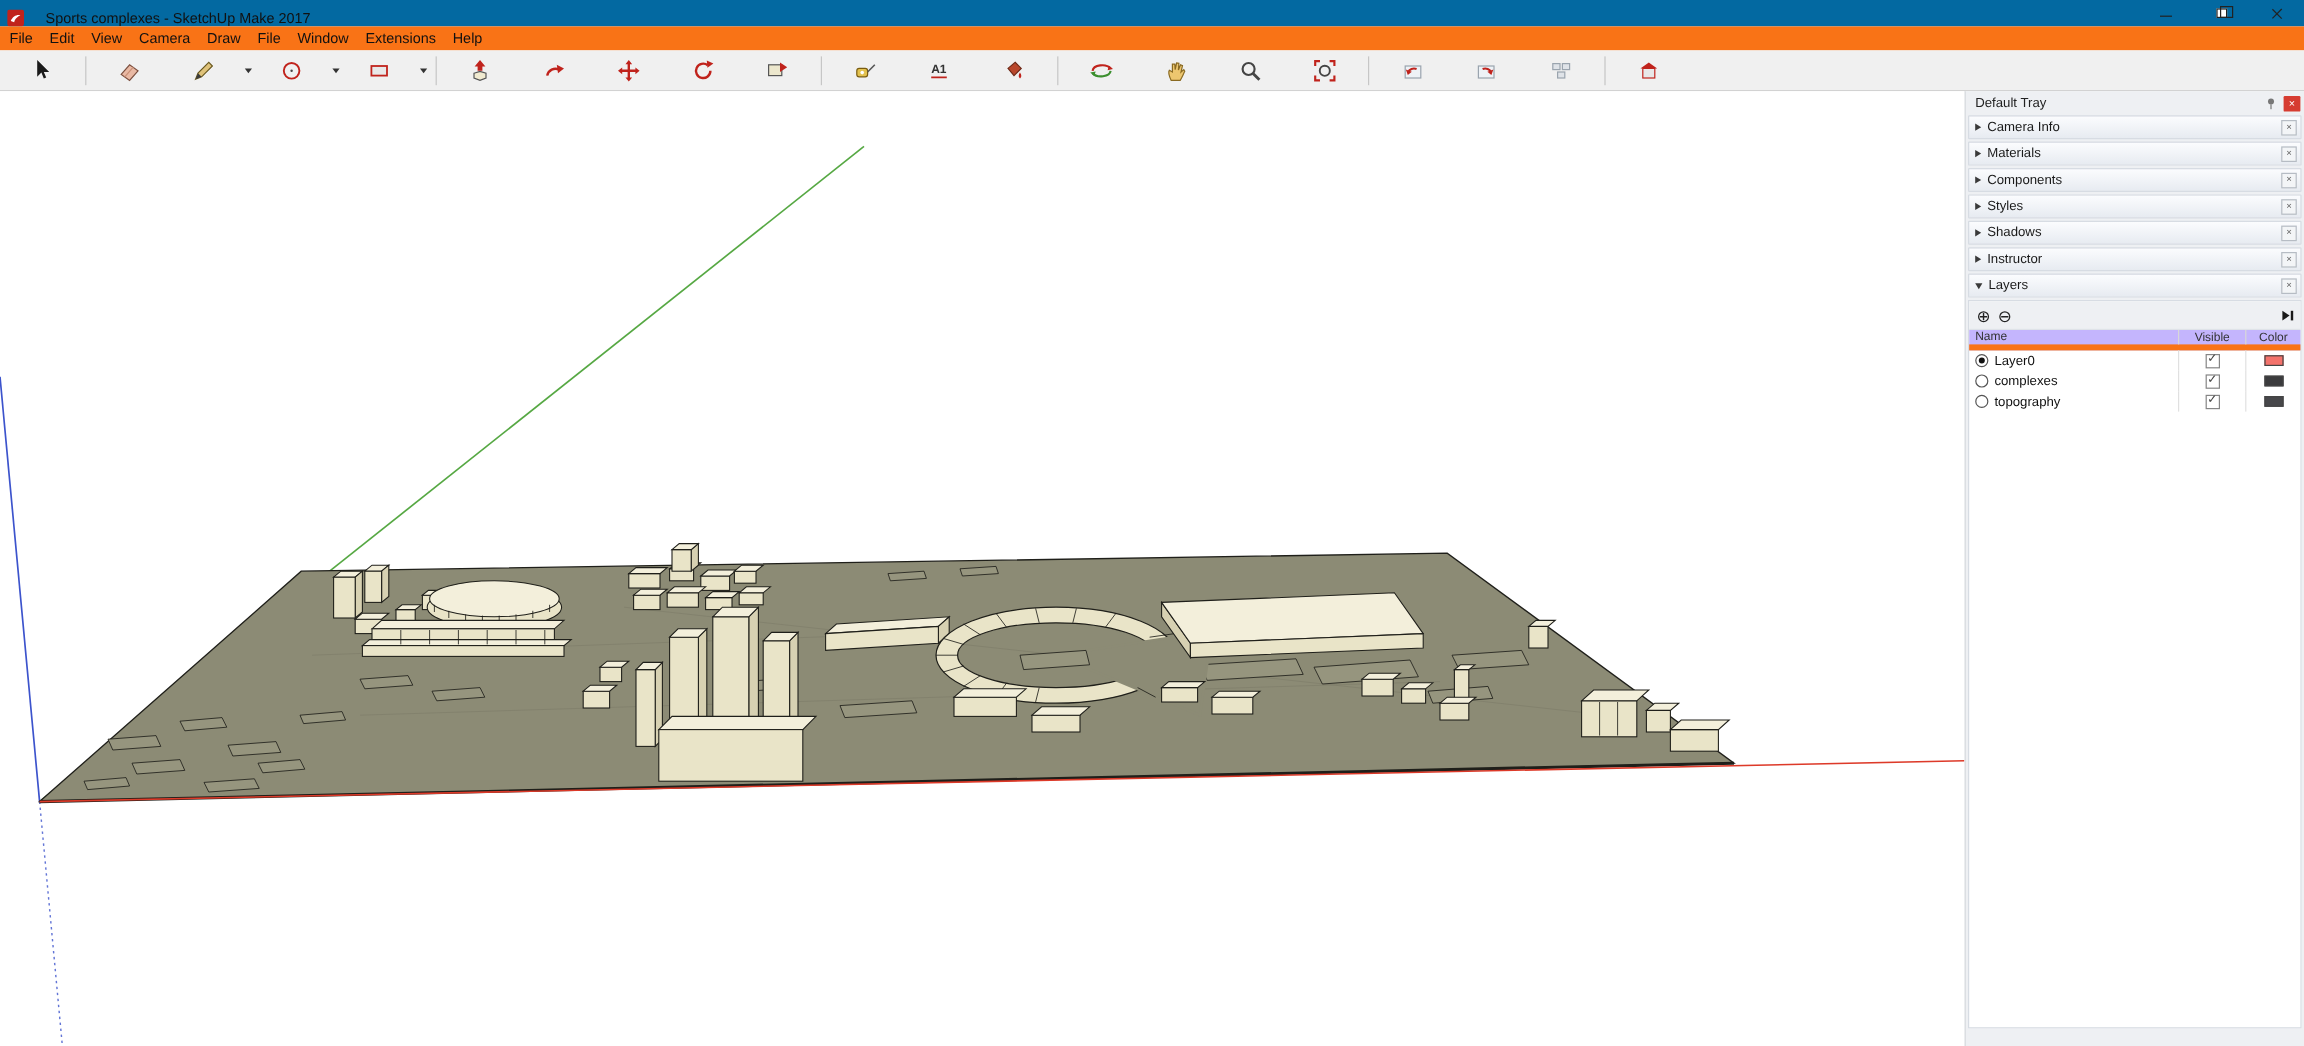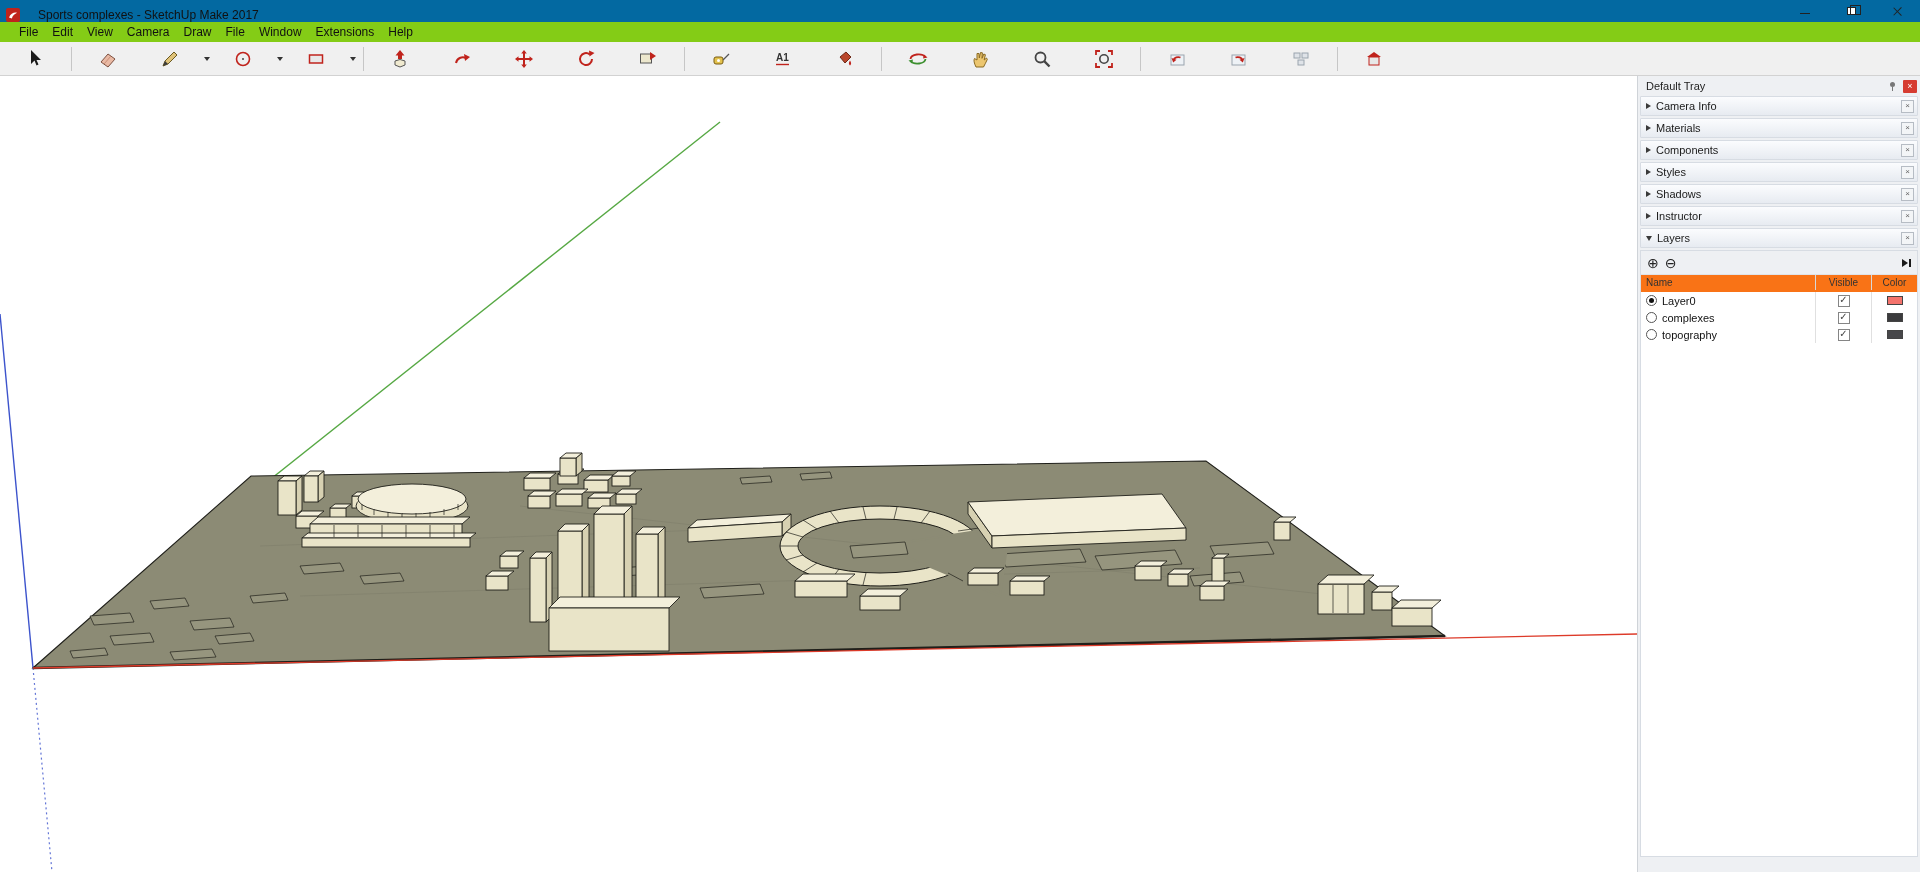--- a/index.html
+++ b/index.html
@@ -14,21 +14,21 @@
   .win-btn{width:46px;height:100%;display:flex;align-items:center;justify-content:center;background:transparent;border:none}
   .min-bar{width:10px;border-bottom:1.5px solid #222;margin-top:5px}
   .restore-box{width:9px;height:8px;border:1px solid #222;position:relative;background:#fff}
   .restore-box::before{content:"";position:absolute;top:-3px;left:2px;width:9px;height:8px;border:1px solid #222;background:transparent}
   .close-x{position:relative;width:11px;height:11px}
   .close-x::before,.close-x::after{content:"";position:absolute;left:5px;top:0;width:1.4px;height:11px;background:#222}
   .close-x::before{transform:rotate(45deg)}
   .close-x::after{transform:rotate(-45deg)}
 
   
-  .menubar{height:20px;background:#84cc16;display:flex;align-items:flex-start;padding-left:12px;flex:0 0 auto}
+  .menubar{height:20px;background:#f97316;display:flex;align-items:flex-start;padding-left:1px;flex:0 0 auto}
   .menu-item{padding:3px 7px;font-size:12px;color:#111;background:transparent;border:none;font-family:inherit}
 
   
   .toolbar{height:34px;background:#f0f0f0;border-bottom:1px solid #d2d2d2;display:flex;align-items:center;padding:0 4px;flex:0 0 auto}
   .tool{width:28px;height:28px;border:none;background:transparent;display:flex;align-items:center;justify-content:center;padding:0;margin:0 17px}
   .dd{width:11px;height:28px;border:none;background:transparent;display:flex;align-items:center;justify-content:center;padding:0}
   .tri-down{width:0;height:0;border-left:3.5px solid transparent;border-right:3.5px solid transparent;border-top:4px solid #333}
   .tsep{width:1px;height:24px;background:#c6c6c6;margin:0 5px}
 
   
@@ -64,21 +64,21 @@
   .section-label{font-size:11px;color:#1a1a1a;margin-right:auto}
   .section-close{width:13px;height:13px;border:1px solid #b6bcc4;background:#f3f5f7;color:#666;font-size:8px;display:flex;align-items:center;justify-content:center;line-height:1;padding:0}
 
   .layers-body{flex:1;margin:0 2px;background:#fff;border:1px solid #d7dce3;display:flex;flex-direction:column;min-height:0}
   .layers-toolbar{height:24px;background:#eef0f3;border-bottom:1px solid #dfe3e8;display:flex;align-items:center;gap:6px;padding:0 6px;flex:0 0 auto}
   .circle-btn{border:none;background:transparent;font-size:14px;line-height:1;color:#222;padding:0}
   .layer-details{margin-left:auto;border:none;background:transparent;display:flex;align-items:center;gap:1px;padding:0}
   .det-tri{width:0;height:0;border-top:4px solid transparent;border-bottom:4px solid transparent;border-left:6px solid #1a1a1a}
   .det-bar{width:2px;height:8px;background:#1a1a1a}
 
-  .lhead{display:flex;align-items:center;height:17px;background:#f97316;border-bottom:2px solid #f97316;font-size:10px;color:#333;flex:0 0 auto}
+  .lhead{display:flex;align-items:flex-start;height:17px;background:#c4b5fd;border-bottom:5px solid #f97316;font-size:10px;color:#333;flex:0 0 auto}
   .lrow{display:flex;align-items:center;height:17px;font-size:11px;color:#111;flex:0 0 auto}
   .col-name{flex:1;display:flex;align-items:center;gap:5px;padding-left:5px}
   .col-vis{width:56px;display:flex;align-items:center;justify-content:center;border-left:1px solid #e0e0e0;height:100%}
   .col-color{width:46px;display:flex;align-items:center;justify-content:center;border-left:1px solid #e0e0e0;height:100%}
   .lhead .col-vis,.lhead .col-color{border-left:1px solid #d8d8d8}
   .radio{width:11px;height:11px;border:1px solid #555;border-radius:50%;background:#fff;display:flex;align-items:center;justify-content:center;padding:0}
   .radio .dot{width:5px;height:5px;border-radius:50%;background:#111;visibility:hidden}
   .radio[data-checked="true"] .dot{visibility:visible}
   .chk{width:12px;height:12px;border:1px solid #858585;background:#fff;display:flex;align-items:center;justify-content:center;padding:0}
   .chk .tick{font-size:10px;color:#444;line-height:1;visibility:hidden;margin-top:-1px}

